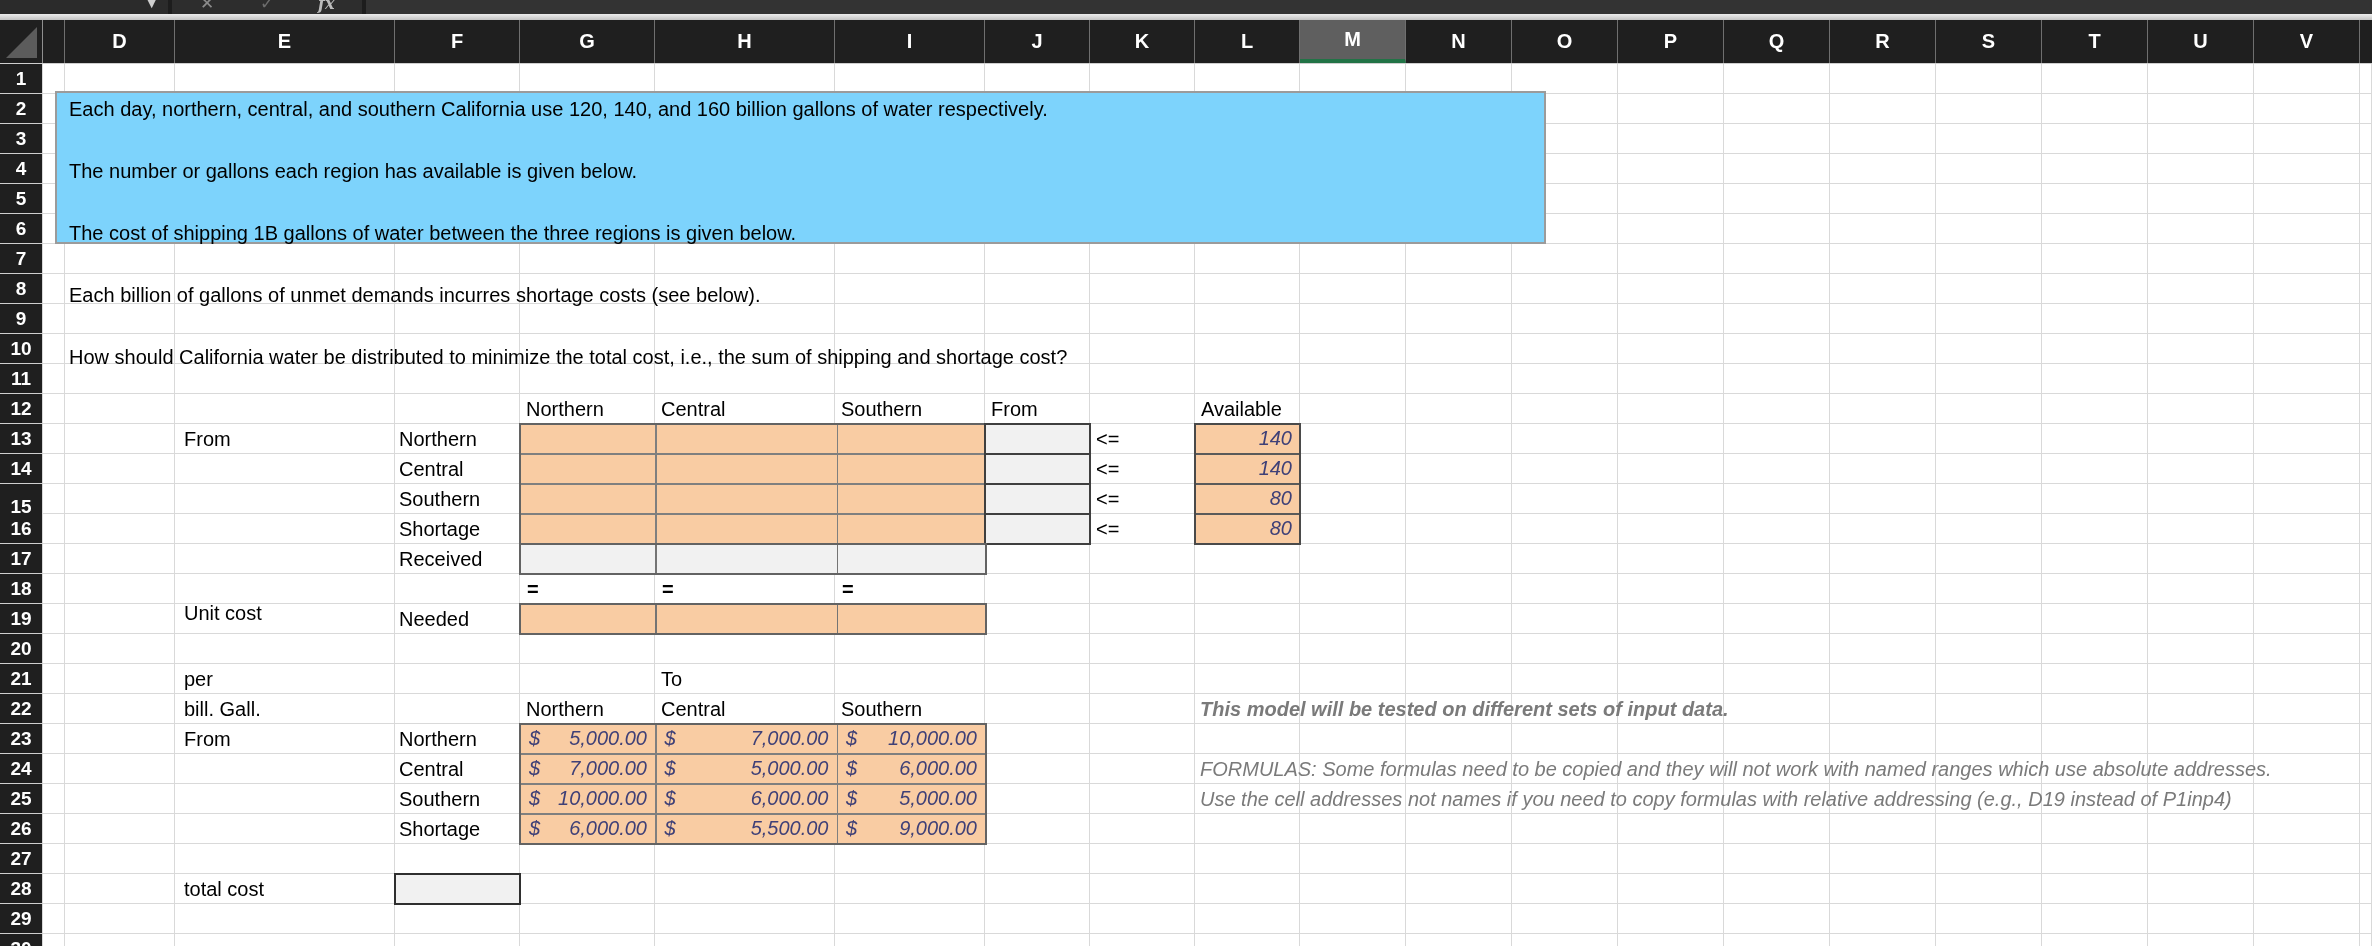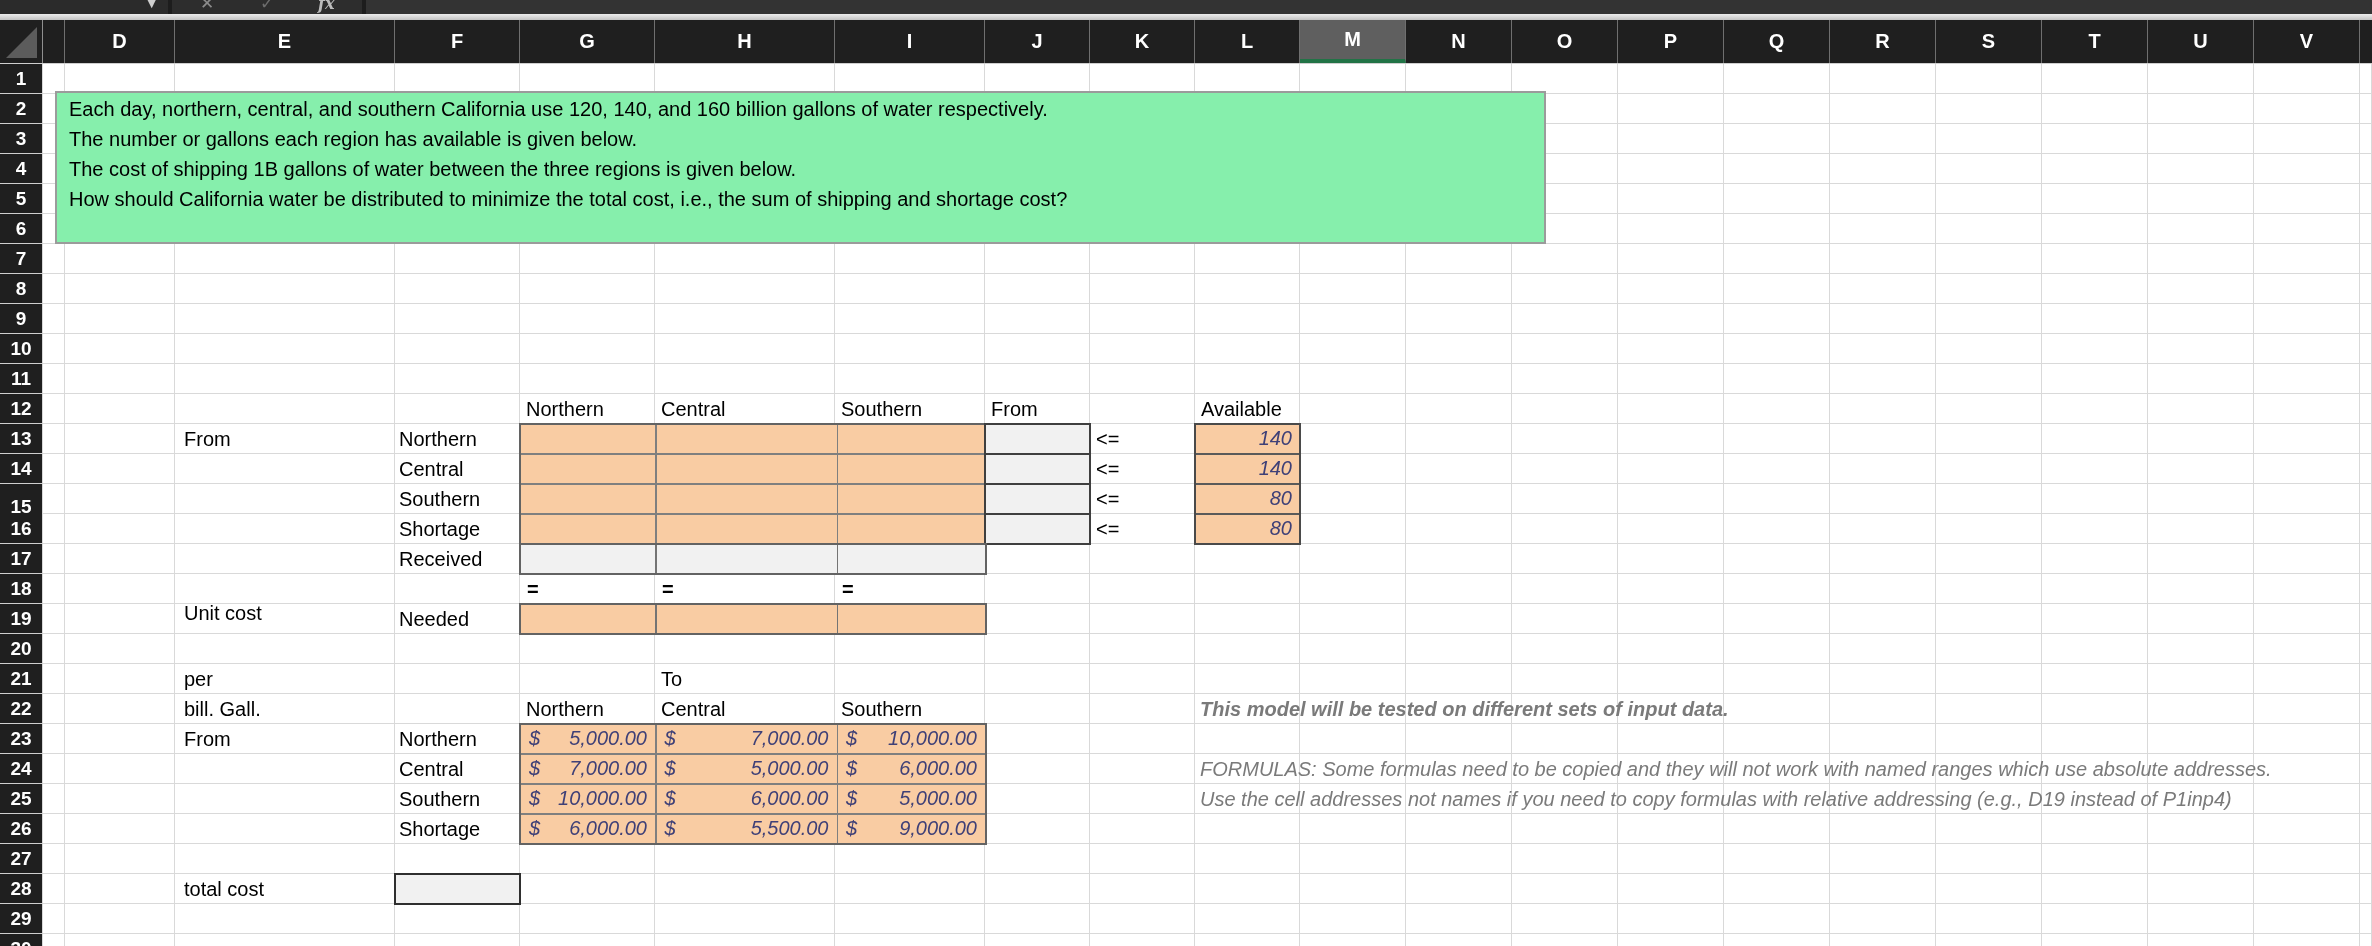--- a/index.html
+++ b/index.html
@@ -28,23 +28,23 @@
     font-size:20px;font-weight:bold;border-right:1px solid #6f6f6f;box-sizing:border-box;background:#1f1f1f;}
   .chcell.sel{background:#5f5f5f;border-bottom:4px solid #217346;line-height:39px;}
   
   .rowgut{position:absolute;left:0;top:64px;width:43px;height:882px;background:#1f1f1f;overflow:hidden;}
   .rgcell{position:absolute;left:0;width:43px;height:30px;line-height:30px;text-align:center;color:#ffffff;
     font-size:19px;font-weight:bold;border-bottom:1px solid #cfcfcf;border-right:1px solid #e8e8e8;box-sizing:border-box;background:#1f1f1f;}
   
   .gl-v{position:absolute;top:64px;width:1px;height:882px;background:#d9d9d9;}
   .gl-h{position:absolute;left:43px;width:2329px;height:1px;background:#d9d9d9;}
   
-  .probbox{position:absolute;left:55px;top:91px;width:1491px;height:153px;background:#86efac;
+  .probbox{position:absolute;left:55px;top:91px;width:1491px;height:153px;background:#7dd3fc;
     border:2px solid #9b9b9b;box-sizing:border-box;z-index:5;}
-  .probbox .pline{height:30px;line-height:30px;padding-left:12px;font-size:20px;color:#000;white-space:nowrap;}
+  .probbox .pline{height:30px;line-height:30px;padding-left:12px;font-size:20px;color:#000;white-space:nowrap;margin-top:32px;}
   .probbox .pline:first-child{margin-top:1px;}
   
   .lab{position:absolute;height:30px;line-height:30px;font-size:20px;color:#000;white-space:nowrap;z-index:4;}
   .eq{font-weight:bold;}
   
   .mx{position:absolute;display:grid;box-sizing:border-box;z-index:3;font-style:italic;}
   .mx .c{box-sizing:border-box;}
   .ship{left:519px;top:423px;width:468px;height:122px;border:2px solid #636363;background:#7f7f7f;
     grid-template-columns:134px 180px 1fr;grid-template-rows:repeat(4,1fr);gap:1.5px;}
   .ship .c{background:#f9cca3;}
@@ -199,20 +199,21 @@
       <div class="gl-h" style="top: 843px;"></div>
       <div class="gl-h" style="top: 873px;"></div>
       <div class="gl-h" style="top: 903px;"></div>
       <div class="gl-h" style="top: 933px;"></div>
     </div>
 
   <div class="probbox">
     <div class="pline">Each day, northern, central, and southern California use 120, 140, and 160 billion gallons of water respectively.</div>
     <div class="pline">The number or gallons each region has available is given below.</div>
     <div class="pline">The cost of shipping 1B gallons of water between the three regions is given below.</div>
+    <div class="pline">Each billion of gallons of unmet demands incurres shortage costs (see  below).</div>
     <div class="pline">How should California water be distributed to minimize the total cost, i.e., the sum of shipping and shortage cost?</div>
   </div>
 
   <div class="lab" style="left:526px;top:394px;">Northern</div>
   <div class="lab" style="left:661px;top:394px;">Central</div>
   <div class="lab" style="left:841px;top:394px;">Southern</div>
   <div class="lab" style="left:991px;top:394px;">From</div>
   <div class="lab" style="left:1201px;top:394px;">Available</div>
 
   <div class="lab" style="left:184px;top:424px;">From</div>

